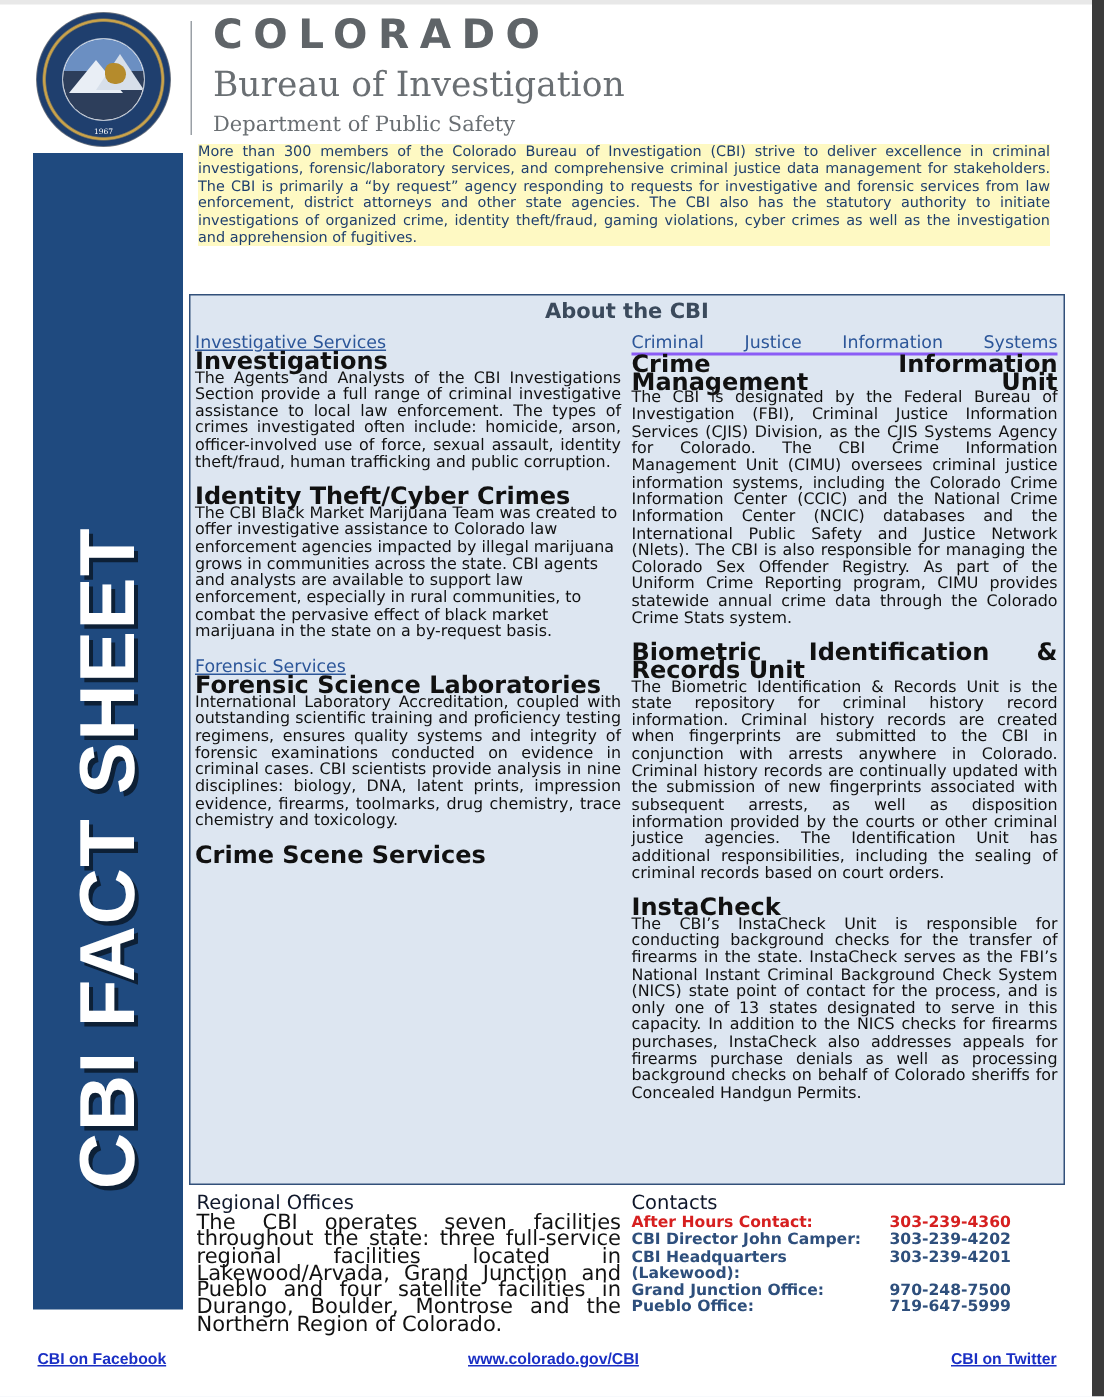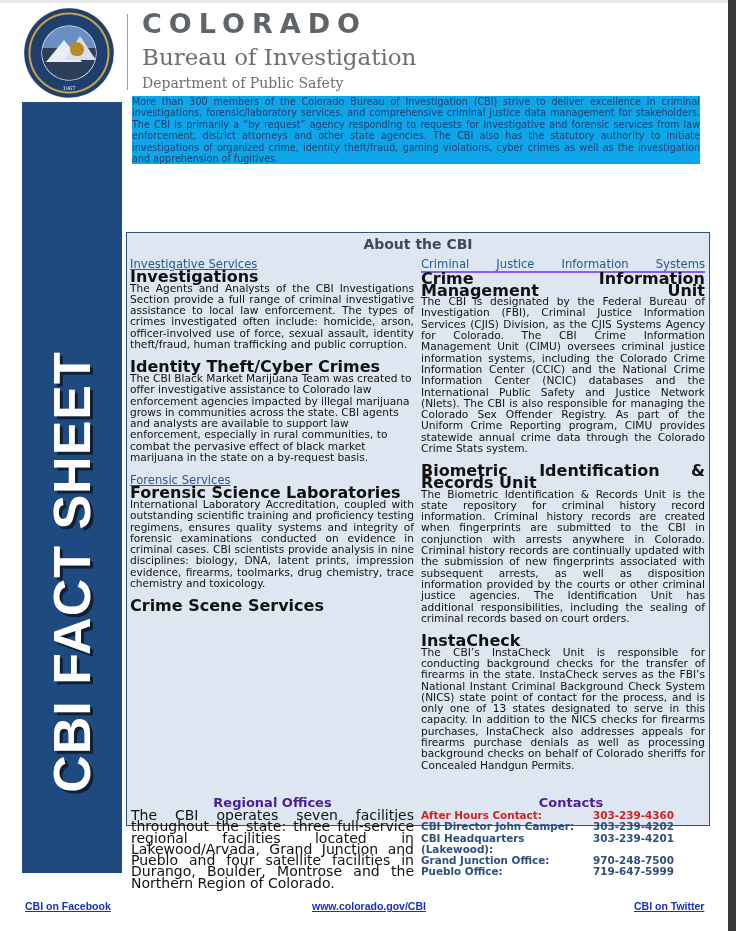--- a/index.html
+++ b/index.html
@@ -23,37 +23,37 @@
   .brand-1 { position: absolute; left: 142px; top: 8px; font-family: "DejaVu Sans", sans-serif; font-weight: bold; font-size: 27px; letter-spacing: 7px; color: #5f6468; }
   .brand-2 { position: absolute; left: 142px; top: 44px; font-family: "DejaVu Serif", serif; font-size: 23px; color: #6a6f73; }
   .brand-3 { position: absolute; left: 142px; top: 75px; font-family: "DejaVu Serif", serif; font-size: 14px; color: #6a6f73; }
 
   .sidebar { position: absolute; left: 22px; top: 102px; width: 100px; height: 771px; background: #1f4a7f; }
   .sidebar-title { position: absolute; left: 50px; top: 470px; transform: translate(-50%, -50%) rotate(-90deg);
                    white-space: nowrap; color: #ffffff; font-family: "Liberation Sans", sans-serif; font-weight: bold;
                    font-size: 52px; letter-spacing: 1px; text-shadow: -3px 3px 0 #0d2036; }
 
   .intro { position: absolute; left: 132px; top: 96px; width: 568px; font-family: "DejaVu Sans", sans-serif;
-           font-size: 9.6px; line-height: 11.4px; color: #1f3f6e; text-align: justify; background: #0ea5e9; }
+           font-size: 9.6px; line-height: 11.4px; color: #1f3f6e; text-align: justify; background: #fef9c3; }
 
   .about { position: absolute; left: 126px; top: 196px; width: 584px; height: 594px; background: #dde6f1;
-           border: 1.5px solid #32507a; margin-top: 36px; }
+           border: 1.5px solid #32507a; }
   .about-title { position: absolute; left: 0; right: 0; top: 3px; text-align: center; font-weight: bold; font-size: 14px; color: #3b4a5c; }
   .col { position: absolute; top: 25px; width: 284px; font-size: 10.6px; line-height: 11.3px; color: #111; text-align: justify; }
   .col.left { left: 3px; }
   .col.right { left: 294px; }
   .sec-link { display: block; color: #2c5699; font-size: 11.6px; text-decoration: underline; line-height: 13px; }
   .right .sec-link { text-align-last: justify; text-decoration: none; border-bottom: 2px solid #8b5cf6; }
   .sub-h { display: block; font-weight: bold; font-size: 16px; line-height: 11.6px; color: #111; }
   .right .sub-h.first { text-align-last: justify; }
   .para { display: block; margin-bottom: 11px; }
 
   .regional { position: absolute; left: 131px; top: 796px; width: 283px; }
   .contacts { position: absolute; left: 421px; top: 796px; width: 300px; }
-  .bot-h { font-size: 13px; font-weight: bold; color: #4c1d95; line-height: 14px; text-align: center; }
+  .bot-h { font-size: 13px; font-weight: normal; color: #0f172a; line-height: 14px; }
   .regional-text { font-size: 14px; line-height: 11.3px; text-align: justify; color: #111; }
   .contact-row { display: flex; font-size: 10.4px; line-height: 11.3px; font-weight: bold; color: #2e4f7c; }
   .contact-row .label { width: 172px; }
   .contact-row.alert { color: #d62020; }
 
   .footer-link { position: absolute; top: 900px; font-family: "Liberation Sans", sans-serif; font-size: 10.5px; font-weight: bold; color: #1a2fc4; text-decoration: underline; }
   .fb { left: 25px; }
   .web { left: 312px; }
   .tw { left: 634px; }
 </style>

